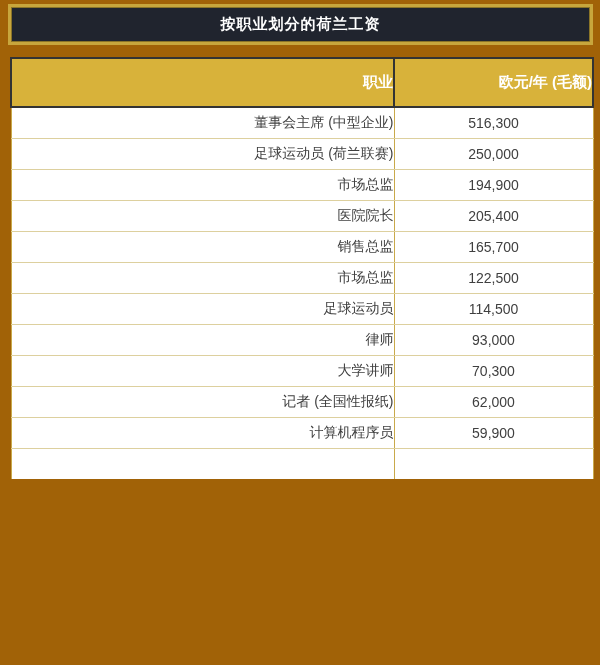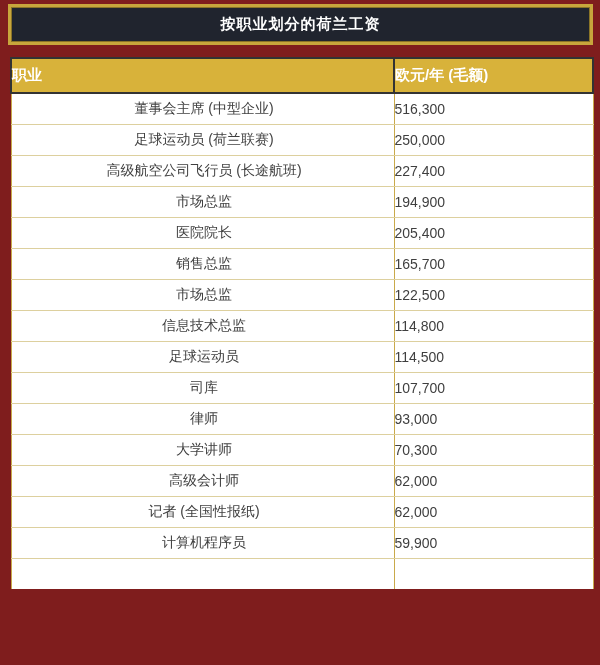--- a/index.html
+++ b/index.html
@@ -2,21 +2,21 @@
 <html><head>
 <meta charset="utf-8">
 <style>
   * { margin:0; padding:0; box-sizing:border-box; }
   html,body {
     width:600px; height:665px;
     background:#ffffff;
     overflow:hidden;
     font-family:"Liberation Sans","DejaVu Sans",sans-serif;
   }
-  .page { position:relative; width:600px; height:665px; background:#7f1d1d; }
+  .page { position:relative; width:600px; height:665px; background:#a16207; }
 
   
   .title-bar {
     position:absolute; left:8px; top:4px; width:585px; height:41px;
     background:#20242e;
     border:3px solid #c8a63c;
     box-shadow:inset 0 0 0 1px #8a7428;
     display:flex; align-items:center; justify-content:center;
   }
   .title-bar span {
@@ -28,39 +28,39 @@
     position:absolute; left:10px; top:57px; width:582px;
     border-collapse:collapse; table-layout:fixed;
   }
   .col-occ { width:383px; }
   .col-val { width:199px; }
 
   thead th {
     background:#d8b23a;
     color:#ffffff;
     font-size:15px; font-weight:bold;
-    height:35px;
+    height:49px;
     border:2px solid #333333;
-    text-align:left;
+    text-align:right;
     vertical-align:middle;
   }
 
   tbody td {
     background:#ffffff;
     color:#3f3f3f;
     font-size:14px;
     height:31px;
     vertical-align:middle;
     border-top:1px solid #ddd09e;
     border-bottom:1px solid #ddd09e;
     border-left:1px solid #c9a94a;
     border-right:1px solid #c9a94a;
   }
-  tbody td.occ { text-align:center; padding-left:3px; }
-  tbody td.val { }
+  tbody td.occ { text-align:right; padding-left:3px; }
+  tbody td.val { text-align:center; }
   tbody tr.partial td { border-bottom:none; }
 </style>
 </head>
 <body>
 
 <div class="page">
 
   <div class="title-bar">
     <span>按职业划分的荷兰工资</span>
   </div>
@@ -79,62 +79,46 @@
     <tbody>
         <tr>
           <td class="occ">董事会主席 (中型企业)</td>
           <td class="val">516,300</td>
         </tr>
         <tr>
           <td class="occ">足球运动员 (荷兰联赛)</td>
           <td class="val">250,000</td>
         </tr>
         <tr>
-          <td class="occ">高级航空公司飞行员 (长途航班)</td>
-          <td class="val">227,400</td>
-        </tr>
-        <tr>
           <td class="occ">市场总监</td>
           <td class="val">194,900</td>
         </tr>
         <tr>
           <td class="occ">医院院长</td>
           <td class="val">205,400</td>
         </tr>
         <tr>
           <td class="occ">销售总监</td>
           <td class="val">165,700</td>
         </tr>
         <tr>
           <td class="occ">市场总监</td>
           <td class="val">122,500</td>
         </tr>
         <tr>
-          <td class="occ">信息技术总监</td>
-          <td class="val">114,800</td>
-        </tr>
-        <tr>
           <td class="occ">足球运动员</td>
           <td class="val">114,500</td>
-        </tr>
-        <tr>
-          <td class="occ">司库</td>
-          <td class="val">107,700</td>
         </tr>
         <tr>
           <td class="occ">律师</td>
           <td class="val">93,000</td>
         </tr>
         <tr>
           <td class="occ">大学讲师</td>
           <td class="val">70,300</td>
-        </tr>
-        <tr>
-          <td class="occ">高级会计师</td>
-          <td class="val">62,000</td>
         </tr>
         <tr>
           <td class="occ">记者 (全国性报纸)</td>
           <td class="val">62,000</td>
         </tr>
         <tr>
           <td class="occ">计算机程序员</td>
           <td class="val">59,900</td>
         </tr>
         <tr class="partial">

